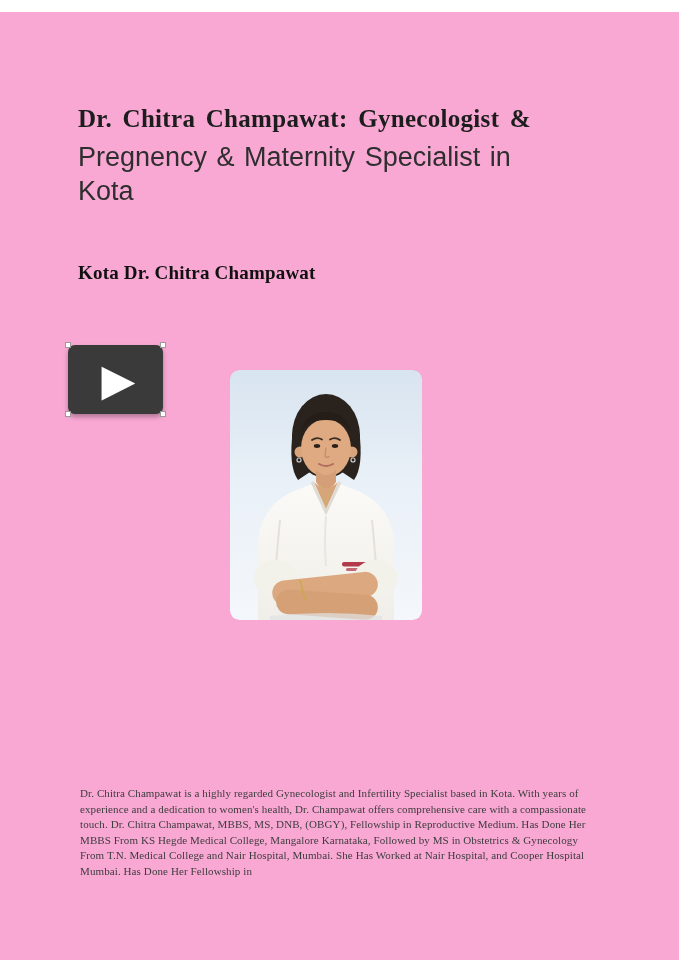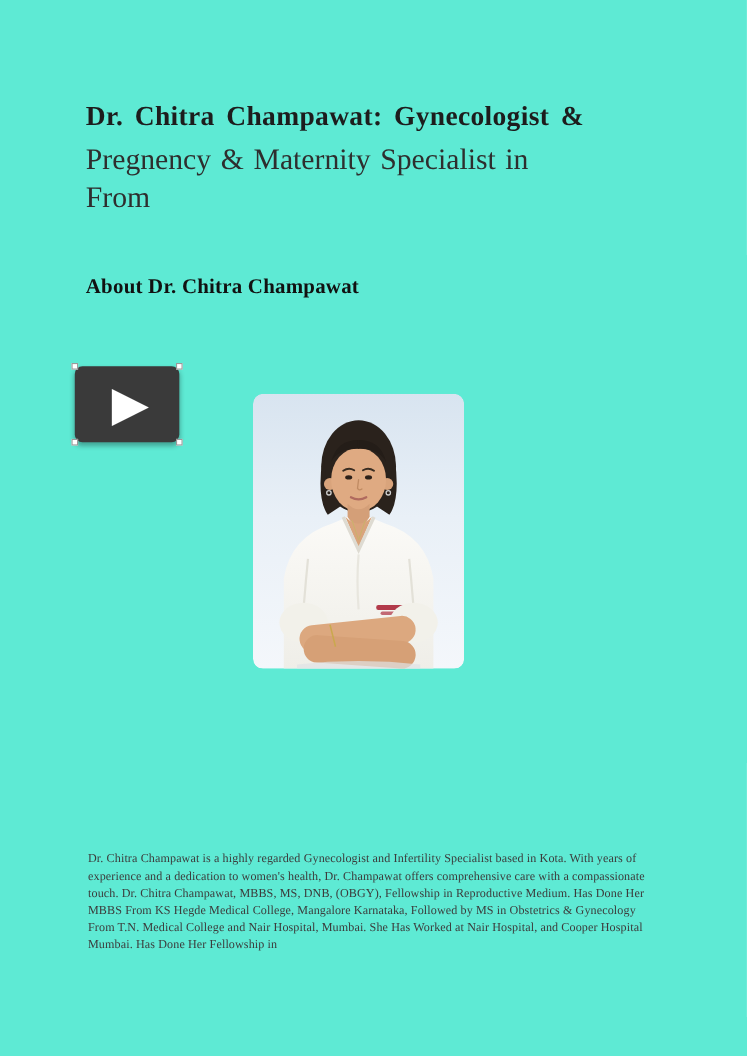--- a/index.html
+++ b/index.html
@@ -3,35 +3,35 @@
 <meta charset="utf-8">
 <style>
   * { margin:0; padding:0; box-sizing:border-box; }
   html,body { background:#ffffff; }
   body {
     width:679px; height:960px;
     position:relative;
     font-family:"Liberation Sans", sans-serif;
     overflow:hidden;
   }
-  .page { position:absolute; inset:0; background:#5eead4; }
+  .page { position:absolute; inset:0; background:#f9a8d4;margin-top:12px; }
 
   
   .title-block { position:absolute; left:78px; top:88px; width:520px; }
   .title-serif-line {
     font-family:"Liberation Serif", serif;
     font-weight:bold;
     font-size:25px;
     line-height:37px;
     color:#1d1d1d;
     word-spacing:4px;
     letter-spacing:0.3px;
   }
   .title-sans-line {
-    font-family:Liberation Serif, serif;
+    font-family:Liberation Sans, sans-serif;
     font-weight:400;
     font-size:27px;
     line-height:34px;
     color:#2e2e2e;
     word-spacing:2px;
   }
   .title-sans-line.first { margin-top:3px; }
 
   
   .about-heading {
@@ -90,24 +90,24 @@
   }
 </style>
 </head>
 <body>
 
 <div class="page">
 
   <div class="title-block">
     <div class="title-serif-line">Dr. Chitra Champawat: Gynecologist &amp;</div>
     <div class="title-sans-line first">Pregnency &amp; Maternity Specialist in</div>
-    <div class="title-sans-line">From</div>
+    <div class="title-sans-line">Kota</div>
   </div>
 
-  <div class="about-heading">About Dr. Chitra Champawat</div>
+  <div class="about-heading">Kota Dr. Chitra Champawat</div>
 
   <div class="video-thumb">
     <span class="play-glyph">▶</span>
     <span class="handle tl"></span>
     <span class="handle tr"></span>
     <span class="handle bl"></span>
     <span class="handle br"></span>
   </div>
 
   <div class="photo-frame">

